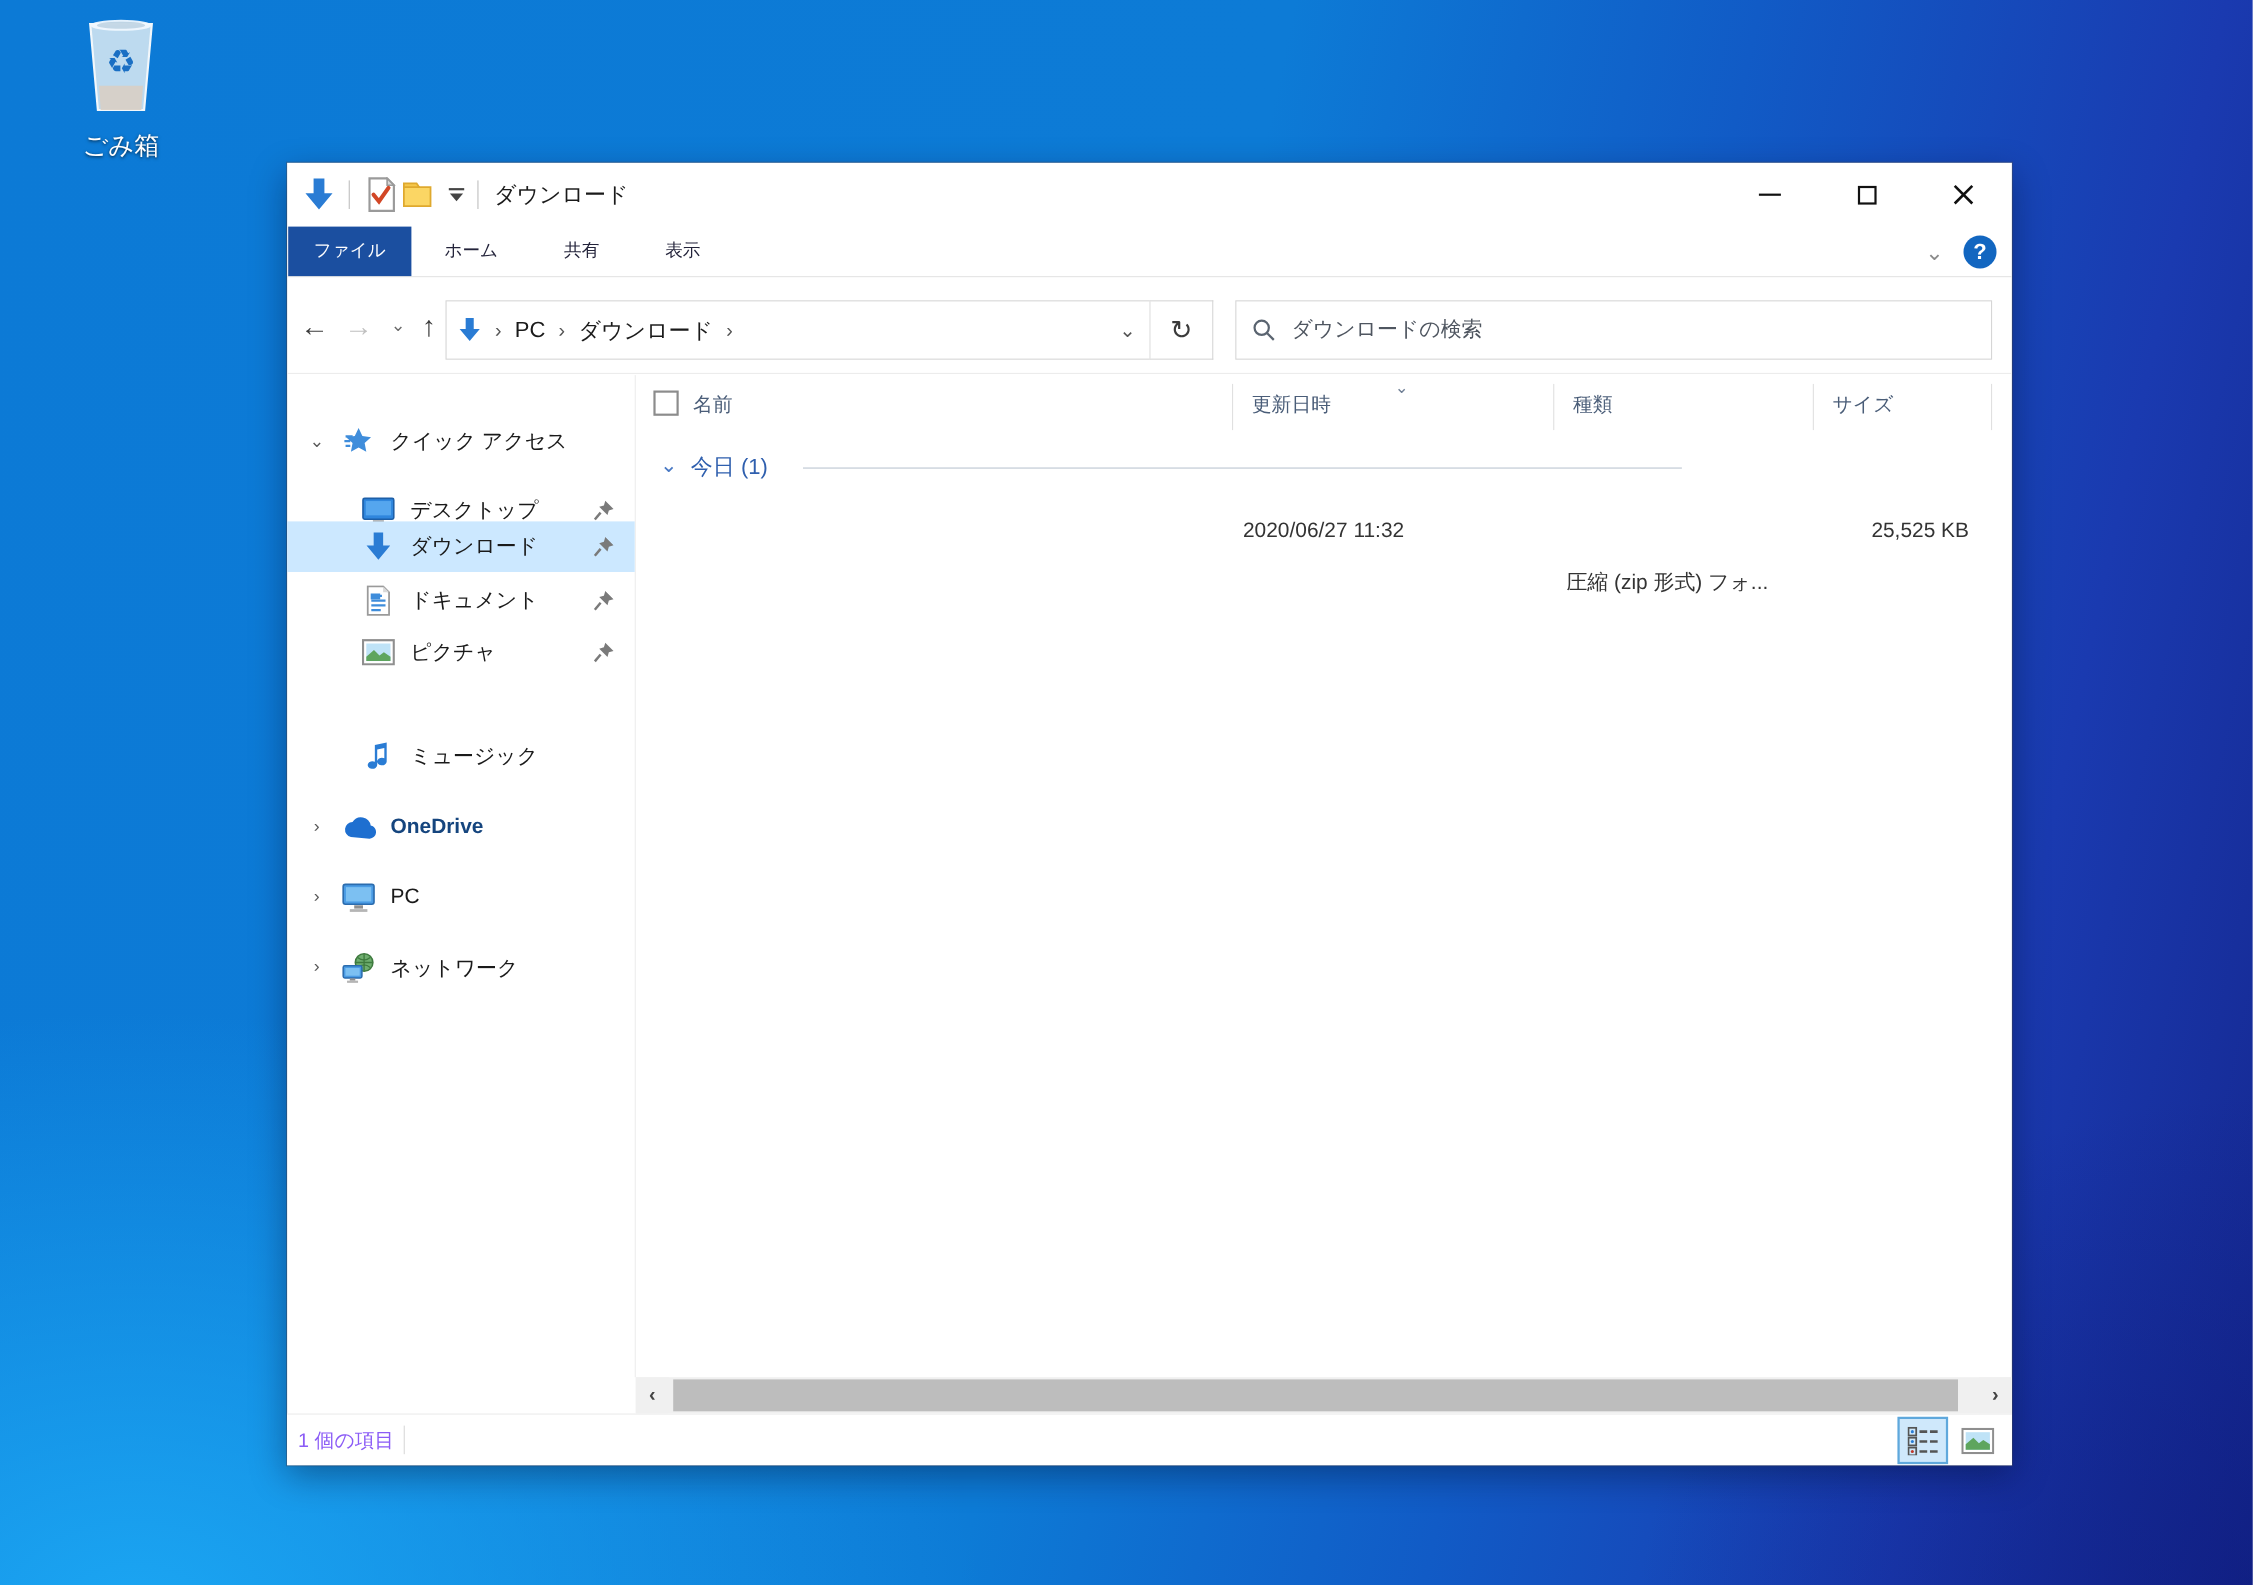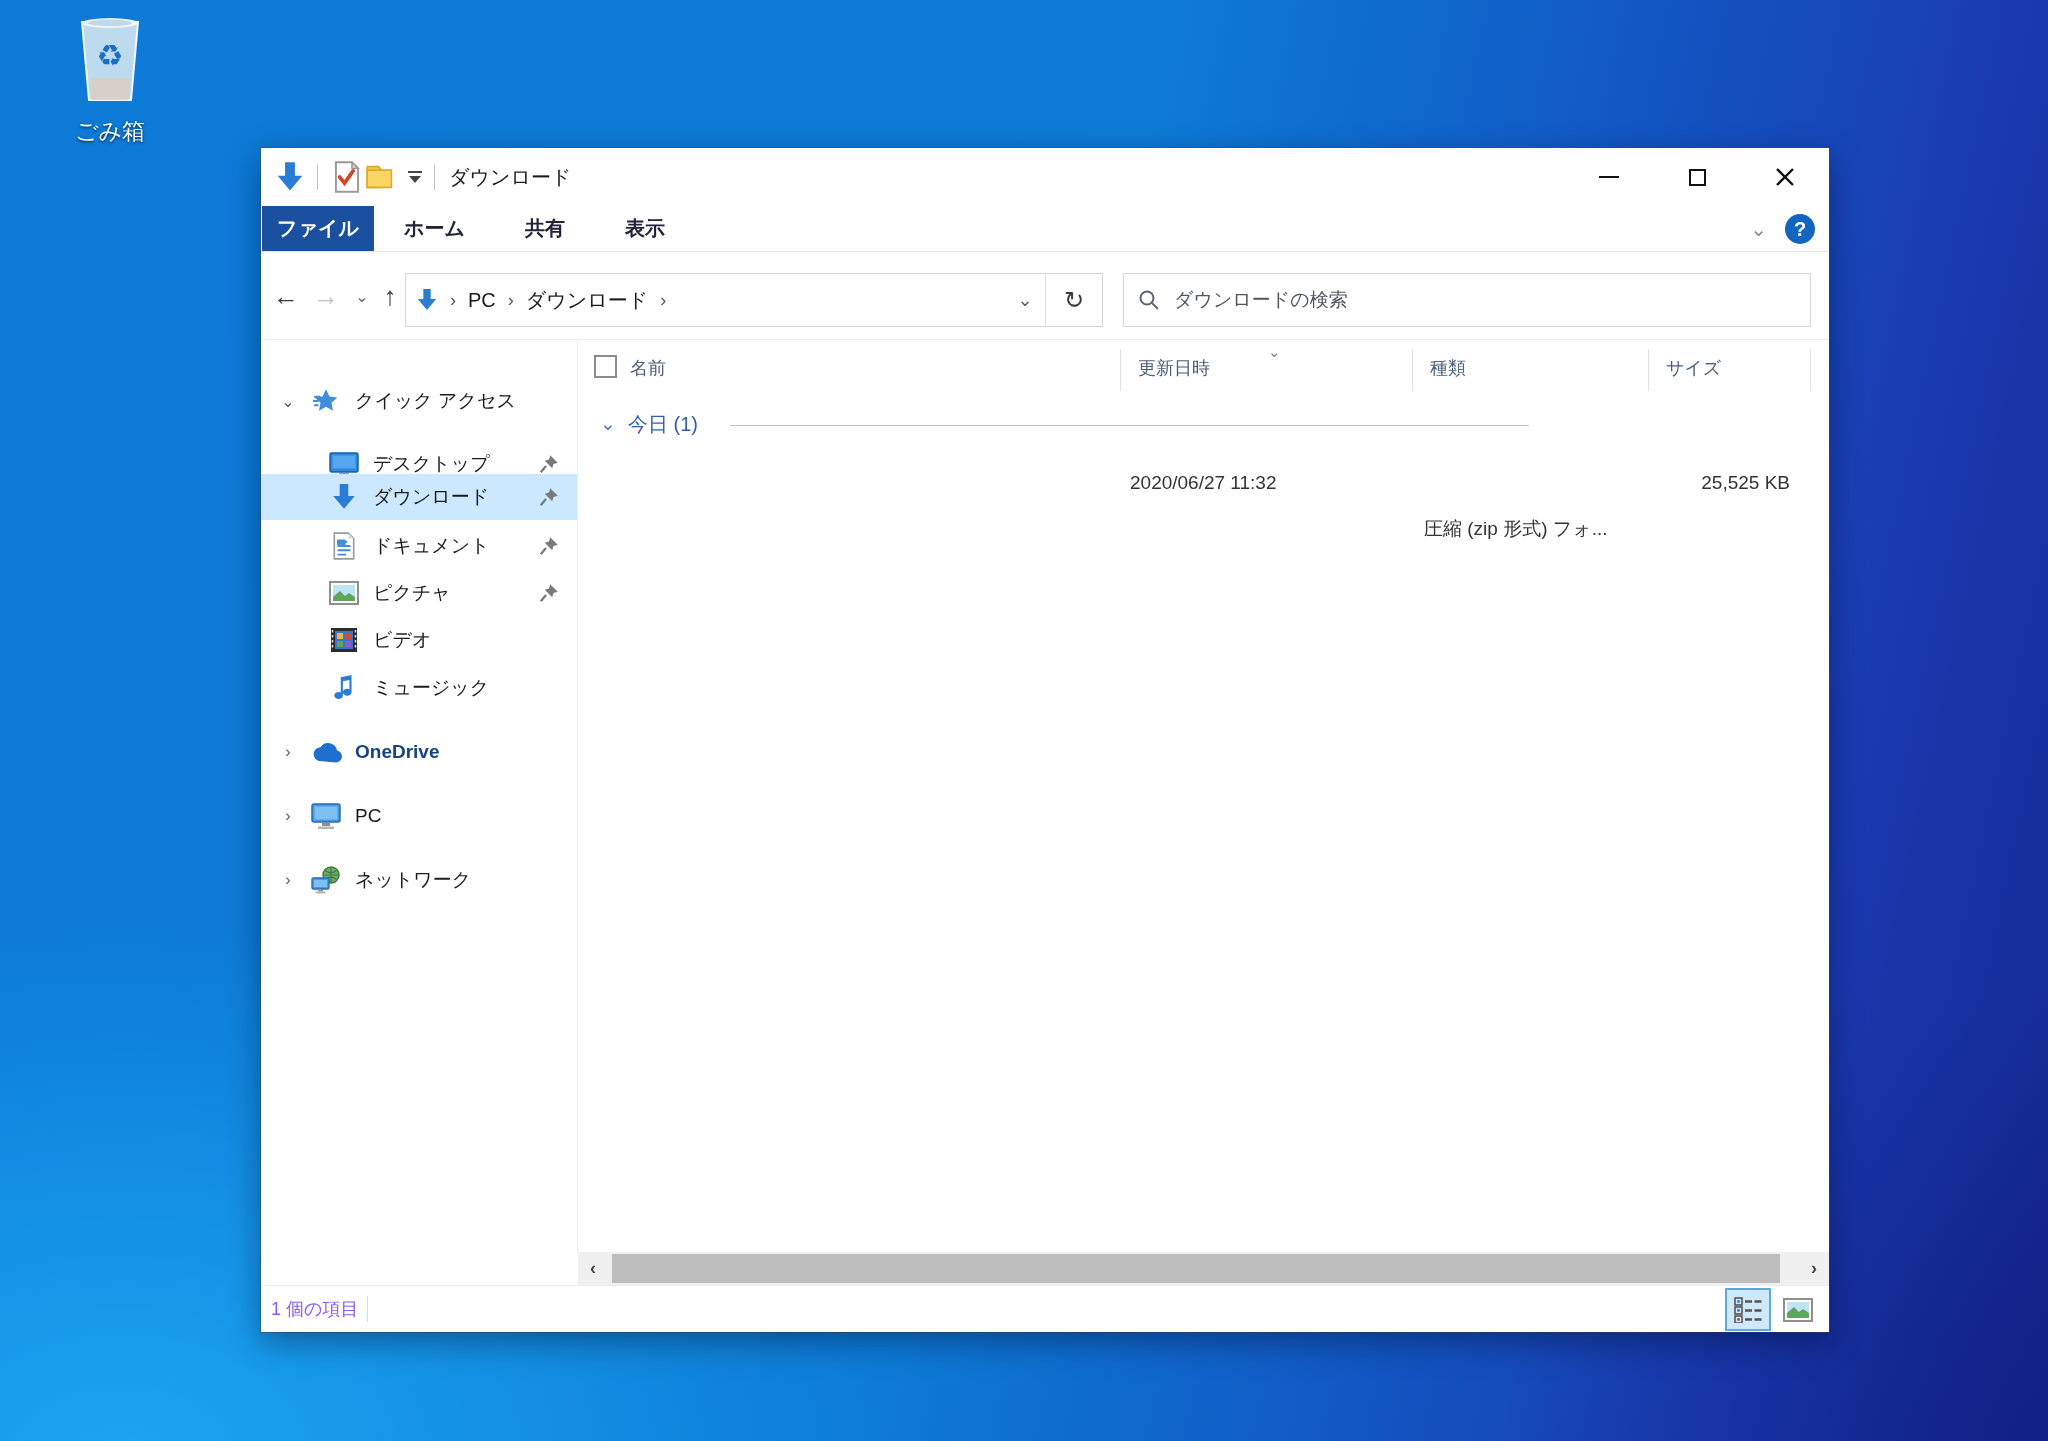--- a/index.html
+++ b/index.html
@@ -34,21 +34,21 @@
   .qat-drop .bar { width:14px; height:2px; background:#444; margin-bottom:3px; }
   .qat-drop .tri { width:0; height:0; border-left:6px solid transparent; border-right:6px solid transparent; border-top:7px solid #444; }
   .win-title { font-size:20px; color:#1a1a1a; margin-left:2px; }
   .win-controls { position:absolute; right:0; top:0; height:58px; display:flex; }
   .win-btn { width:88px; height:58px; display:flex; align-items:center; justify-content:center; }
   .glyph-min { width:20px; height:2px; background:#111; }
   .glyph-max { width:17px; height:17px; border:2px solid #111; }
 
   
   .tabrow { position:relative; height:46px; display:flex; align-items:stretch; border-bottom:1px solid #e4e4e4; }
-  .tab { display:flex; align-items:center; justify-content:center; font-size:20px; color:#23233a; padding:0 30px;font-weight:bold; }
+  .tab { display:flex; align-items:center; justify-content:center; font-size:16px; color:#23233a; padding:0 30px; }
   .tab.file { background:#1b4fa0; color:#fff; width:112px; padding:0; margin-left:1px; }
   .tabrow-right { position:absolute; right:14px; top:0; height:46px; display:flex; align-items:center; gap:18px; }
   .ribbon-chevron { color:#8a8a8a; font-size:20px; }
   .help-circle { width:30px; height:30px; border-radius:50%; background:#1266c0; color:#fff; font-size:20px; font-weight:bold; display:flex; align-items:center; justify-content:center; }
 
   
   .toolbar { position:relative; height:88px; border-bottom:1px solid #ececec; }
   .nav-ico { position:absolute; top:0; height:88px; display:flex; align-items:center; justify-content:center; font-size:26px; color:#3b3b3b; width:34px; }
   .addressbox { position:absolute; left:144px; top:21px; width:641px; height:54px; border:1px solid #d6d6d6; background:#fff; display:flex; align-items:center; }
   .crumbs { flex:1; display:flex; align-items:center; gap:12px; padding-left:10px; font-size:20px; color:#1a1a1a; }
@@ -268,34 +268,20 @@
                 <path d="M4 16 l7-6 5 5 4-3 6 4 v4 h-22 Z" fill="#5ea55e"></path>
               </svg>
           </span>
           <span>ピクチャ</span>
           <svg class="pin" width="20" height="20" viewBox="0 0 16 16">
               <path d="M9 1 L15 7 L11.6 8 L10.6 11.4 L4.6 5.4 L8 4.4 Z" fill="#7a7a7a"></path>
               <path d="M5.6 9.6 L1.4 14.6" stroke="#7a7a7a" stroke-width="1.8"></path>
             </svg>
         </div>
 
-        <div class="side-item child" style="top:276px;">
-          <span class="ico">
-            <svg width="28" height="26" viewBox="0 0 28 26">
-                <rect x="1" y="1" width="26" height="24" fill="#2b2b2b"></rect>
-                <rect x="5" y="4" width="18" height="18" fill="#3f72c9"></rect>
-                <rect x="7" y="6" width="6" height="6" fill="#e8b84a"></rect>
-                <rect x="15" y="6" width="6" height="6" fill="#c94f3f"></rect>
-                <rect x="7" y="14" width="6" height="6" fill="#58a858"></rect>
-                <rect x="15" y="14" width="6" height="6" fill="#8a5fc9"></rect>
-                <path d="M2.5 3 v20 M25.5 3 v20" stroke="#dcdcdc" stroke-width="1.6" stroke-dasharray="2.5 2.5"></path>
-              </svg>
-          </span>
-          <span>ビデオ</span>
-        </div>
 
         <div class="side-item child" style="top:324px;">
           <span class="ico">
             <svg width="22" height="28" viewBox="0 0 20 26">
                 <path d="M7 3 L17 1 V17 a4 3.2 0 1 1 -2 -2.8 V5.5 L9 6.8 V20 a4 3.2 0 1 1 -2 -2.8 Z" fill="#2a7cd4"></path>
               </svg>
           </span>
           <span>ミュージック</span>
         </div>
 

